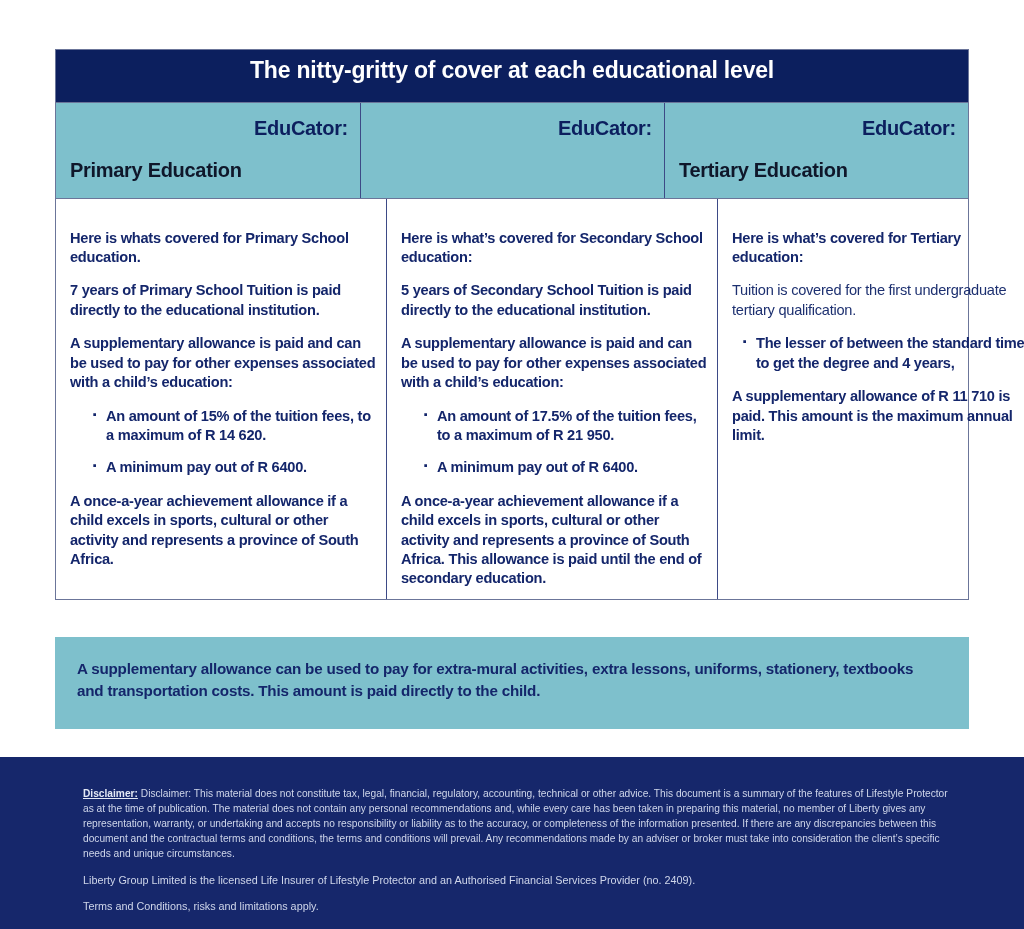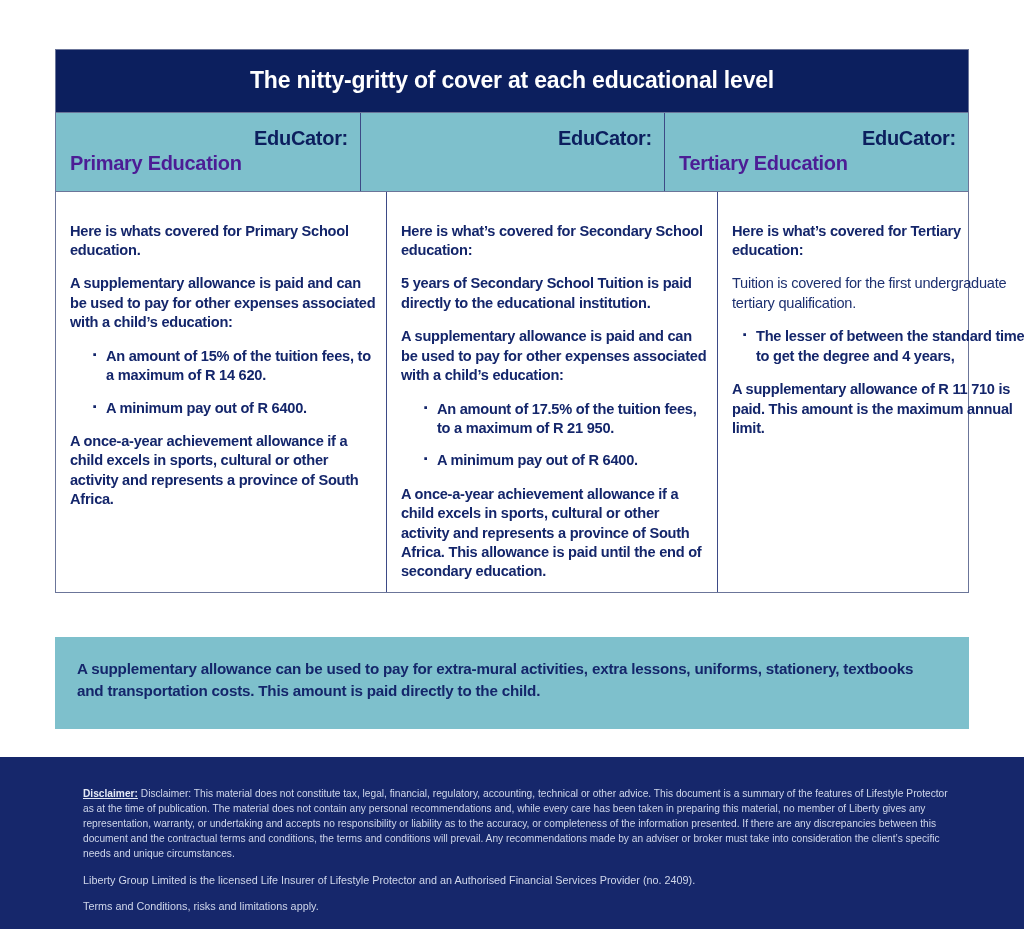--- a/index.html
+++ b/index.html
@@ -21,21 +21,21 @@
     border:1px solid #6b7599;
     background:#ffffff;
   }
   .table-title{
     background:#0c1f5e;
     color:#ffffff;
     text-align:center;
     font-size:23px;
     font-weight:bold;
     letter-spacing:-.2px;
-    padding:18px 10px 19px;
+    padding:8px 10px 19px;
     line-height:1.1;
   }
   .head-row{
     display:flex;
     background:#7ec0cc;
     border-top:1px solid #6b7599;
     border-bottom:1px solid #6b7599;
   }
   .head-cell{
     flex:0 0 33.3333%;
@@ -46,25 +46,25 @@
   .head-brand{
     display:block;
     color:#0c1f5e;
     font-size:20px;
     font-weight:bold;
     letter-spacing:-.3px;
     text-align:right;
   }
   .head-sub{
     display:block;
-    color:#4c1d95;
+    color:#0f172a;
     font-size:20px;
     font-weight:bold;
     letter-spacing:-.3px;
-    margin-top:2px;
+    margin-top:19px;
   }
 
   .body-row{
     display:flex;
     height:400px;
   }
   .body-cell{
     flex:0 0 33.3333%;
     padding:30px 6px 10px 14px;
     position:relative;
@@ -170,20 +170,21 @@
       <span class="head-brand">EduCator:</span>
       <span class="head-sub">Tertiary Education</span>
     </div>
   </div>
 
   <div class="body-row">
 
     <div class="body-cell">
       <div class="flow">
         <p>Here is whats covered for Primary School education.</p>
+        <p>7 years of Primary School Tuition is paid directly to the educational institution.</p>
         <p>A supplementary allowance is paid and can be used to pay for other expenses associated with a child’s education:</p>
         <ul>
           <li>An amount of 15% of the tuition fees, to a maximum of R 14 620.</li>
           <li>A minimum pay out of R 6400.</li>
         </ul>
         <p>A once-a-year achievement allowance if a child excels in sports, cultural or other activity and represents a province of South Africa.</p>
       </div>
     </div>
 
     <div class="body-cell">

